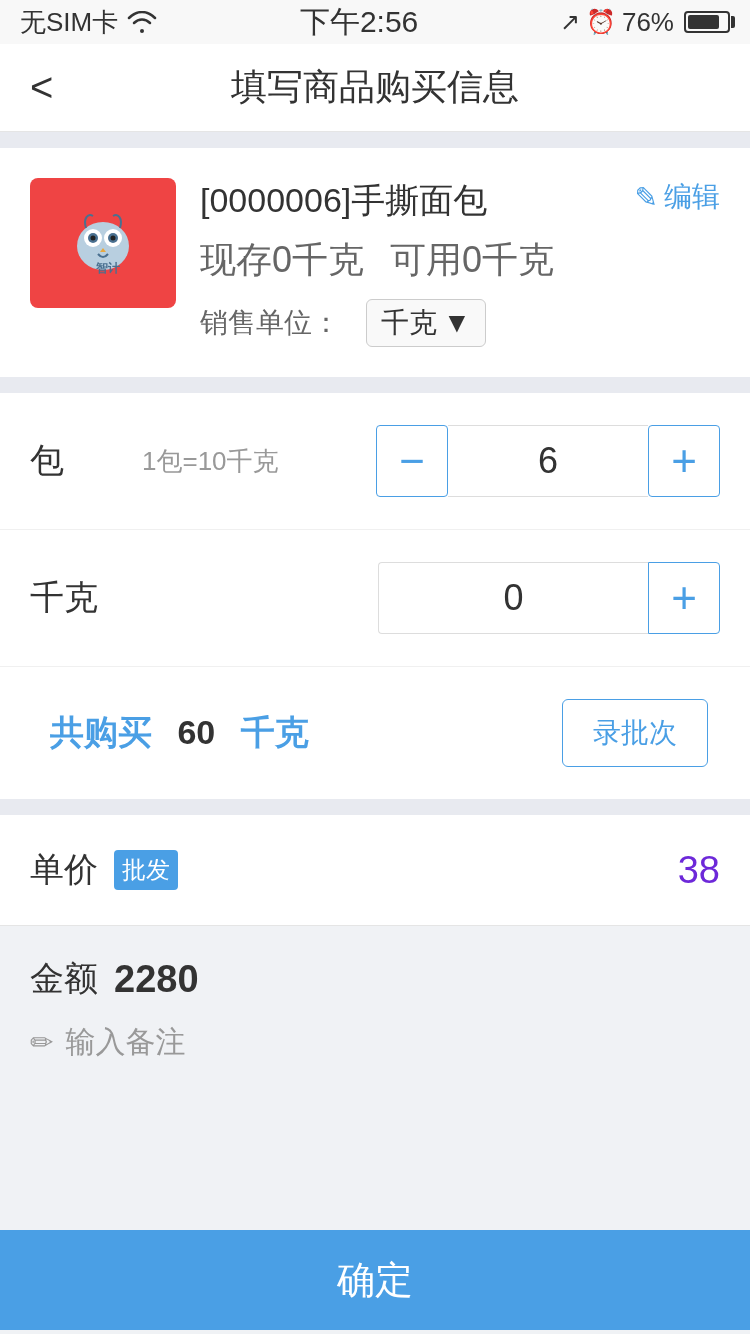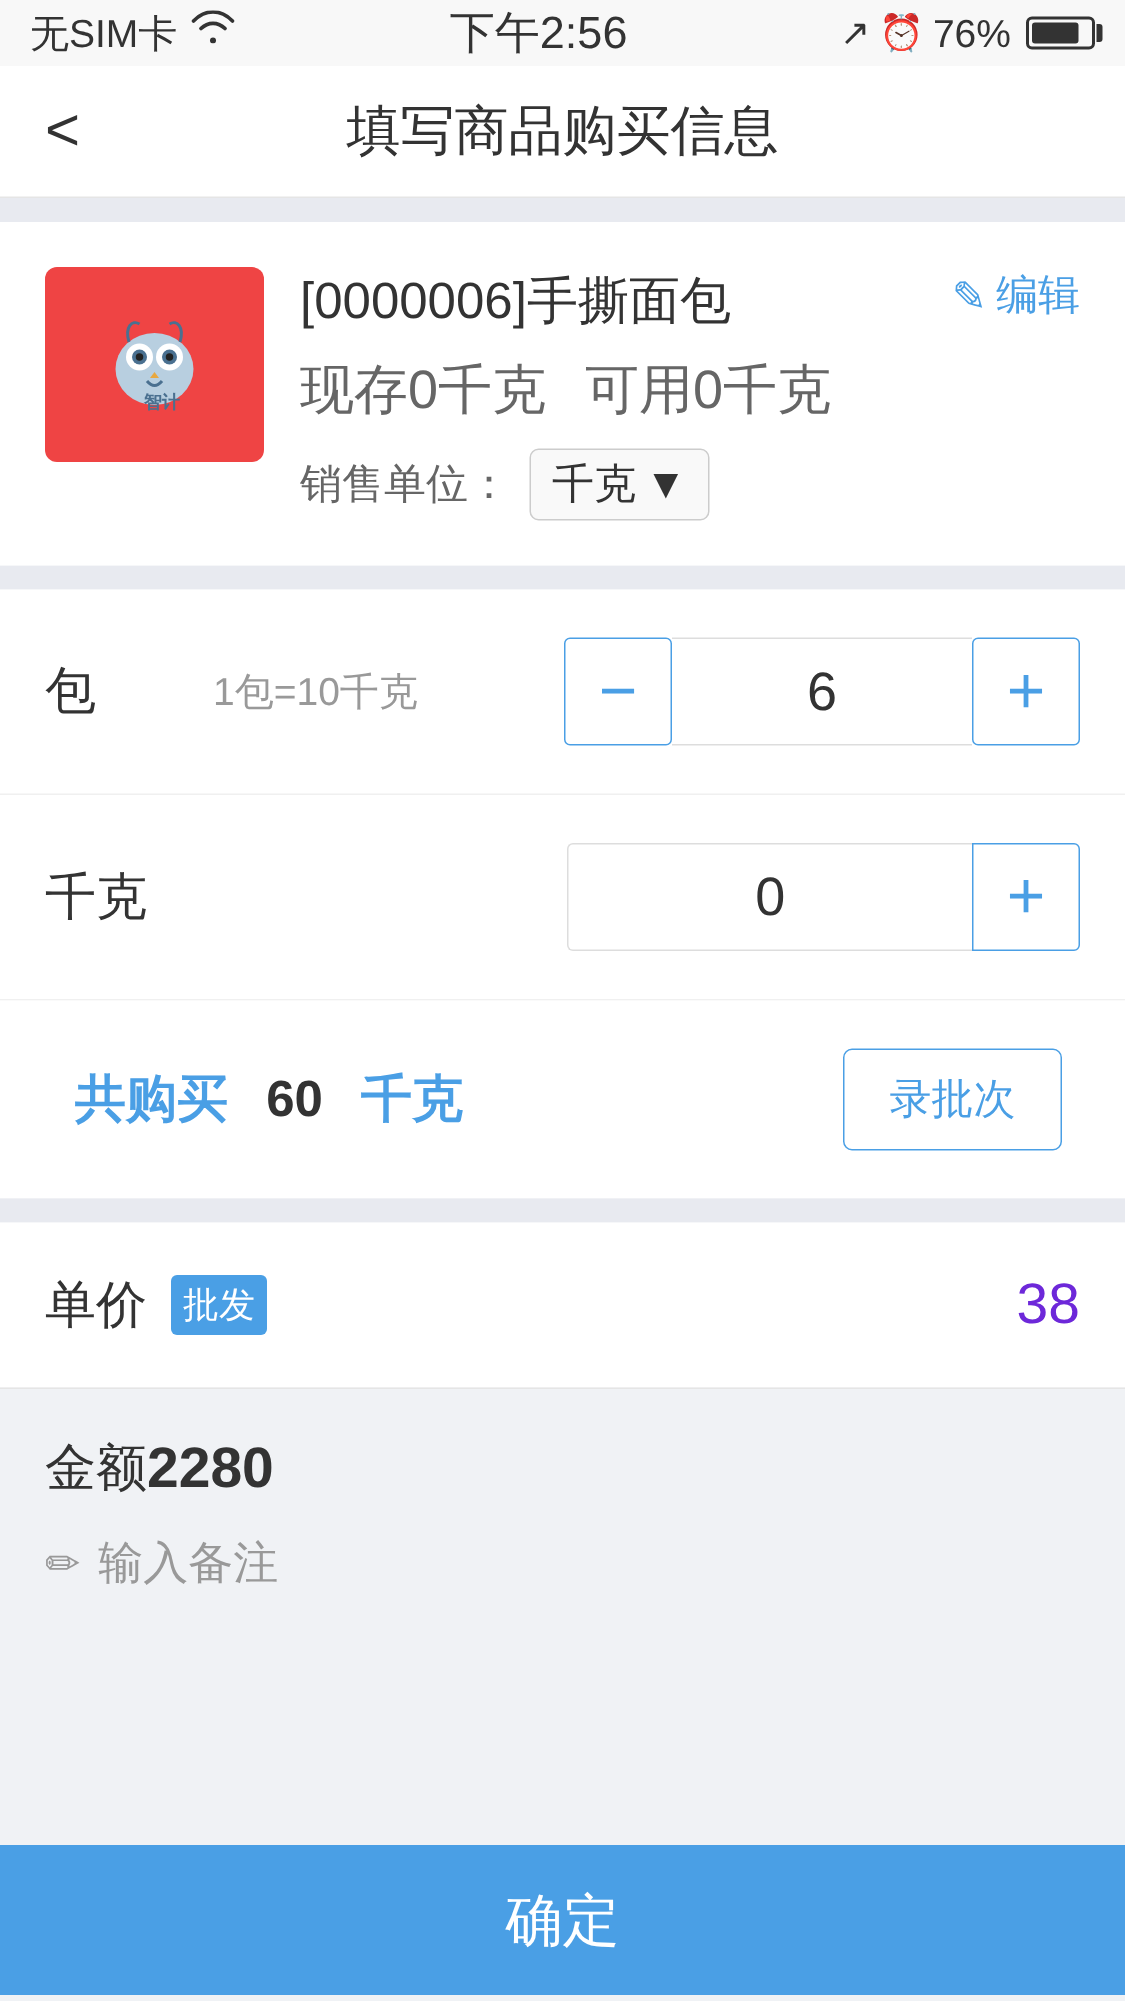--- a/index.html
+++ b/index.html
@@ -18,21 +18,21 @@
       width: 750px;
       height: 44px;
       background: #f8f8f8;
       display: flex;
       align-items: center;
       justify-content: space-between;
       padding: 0 20px;
       font-size: 26px;
       color: #333;
     }
-    .status-left { display: flex; align-items: flex-start; gap: 8px; }
+    .status-left { display: flex; align-items: flex-end; gap: 8px; }
     .status-center { font-size: 30px; font-weight: 500; }
     .status-right { display: flex; align-items: center; gap: 6px; font-size: 26px; }
     .battery-icon {
       display: inline-block;
       width: 46px; height: 22px;
       border: 2px solid #333;
       border-radius: 4px;
       position: relative;
       margin-left: 4px;
     }
@@ -105,21 +105,21 @@
       border-radius: 8px;
       display: flex;
       align-items: center;
       justify-content: center;
       flex-shrink: 0;
     }
     .product-image svg { width: 70px; height: 70px; }
     .product-info { flex: 1; }
     .product-name { font-size: 34px; color: #333; font-weight: 500; margin-bottom: 12px; }
     .product-stock { font-size: 36px; color: #666; margin-bottom: 14px; }
-    .product-unit { font-size: 28px; color: #666; display: flex; align-items: center; gap: 13px; }
+    .product-unit { font-size: 28px; color: #666; display: flex; align-items: center; gap: 26px; }
     .unit-select {
       border: 1px solid #ccc;
       border-radius: 6px;
       padding: 4px 14px;
       font-size: 28px;
       color: #333;
       background: #f9f9f9;
       display: inline-flex;
       align-items: center;
       gap: 6px;
@@ -252,20 +252,21 @@
 
     
     .amount-section {
       background: #f0f2f5;
       padding: 30px 30px 20px 30px;
       min-height: 200px;
     }
     .amount-row {
       display: flex;
       align-items: center;
+      gap: 16px;
       margin-bottom: 20px;
     }
     .amount-label { font-size: 34px; color: #333; }
     .amount-value { font-size: 38px; color: #333; font-weight: 600; }
     .remark-row {
       display: flex;
       align-items: center;
       gap: 12px;
       color: #999;
       font-size: 30px;

